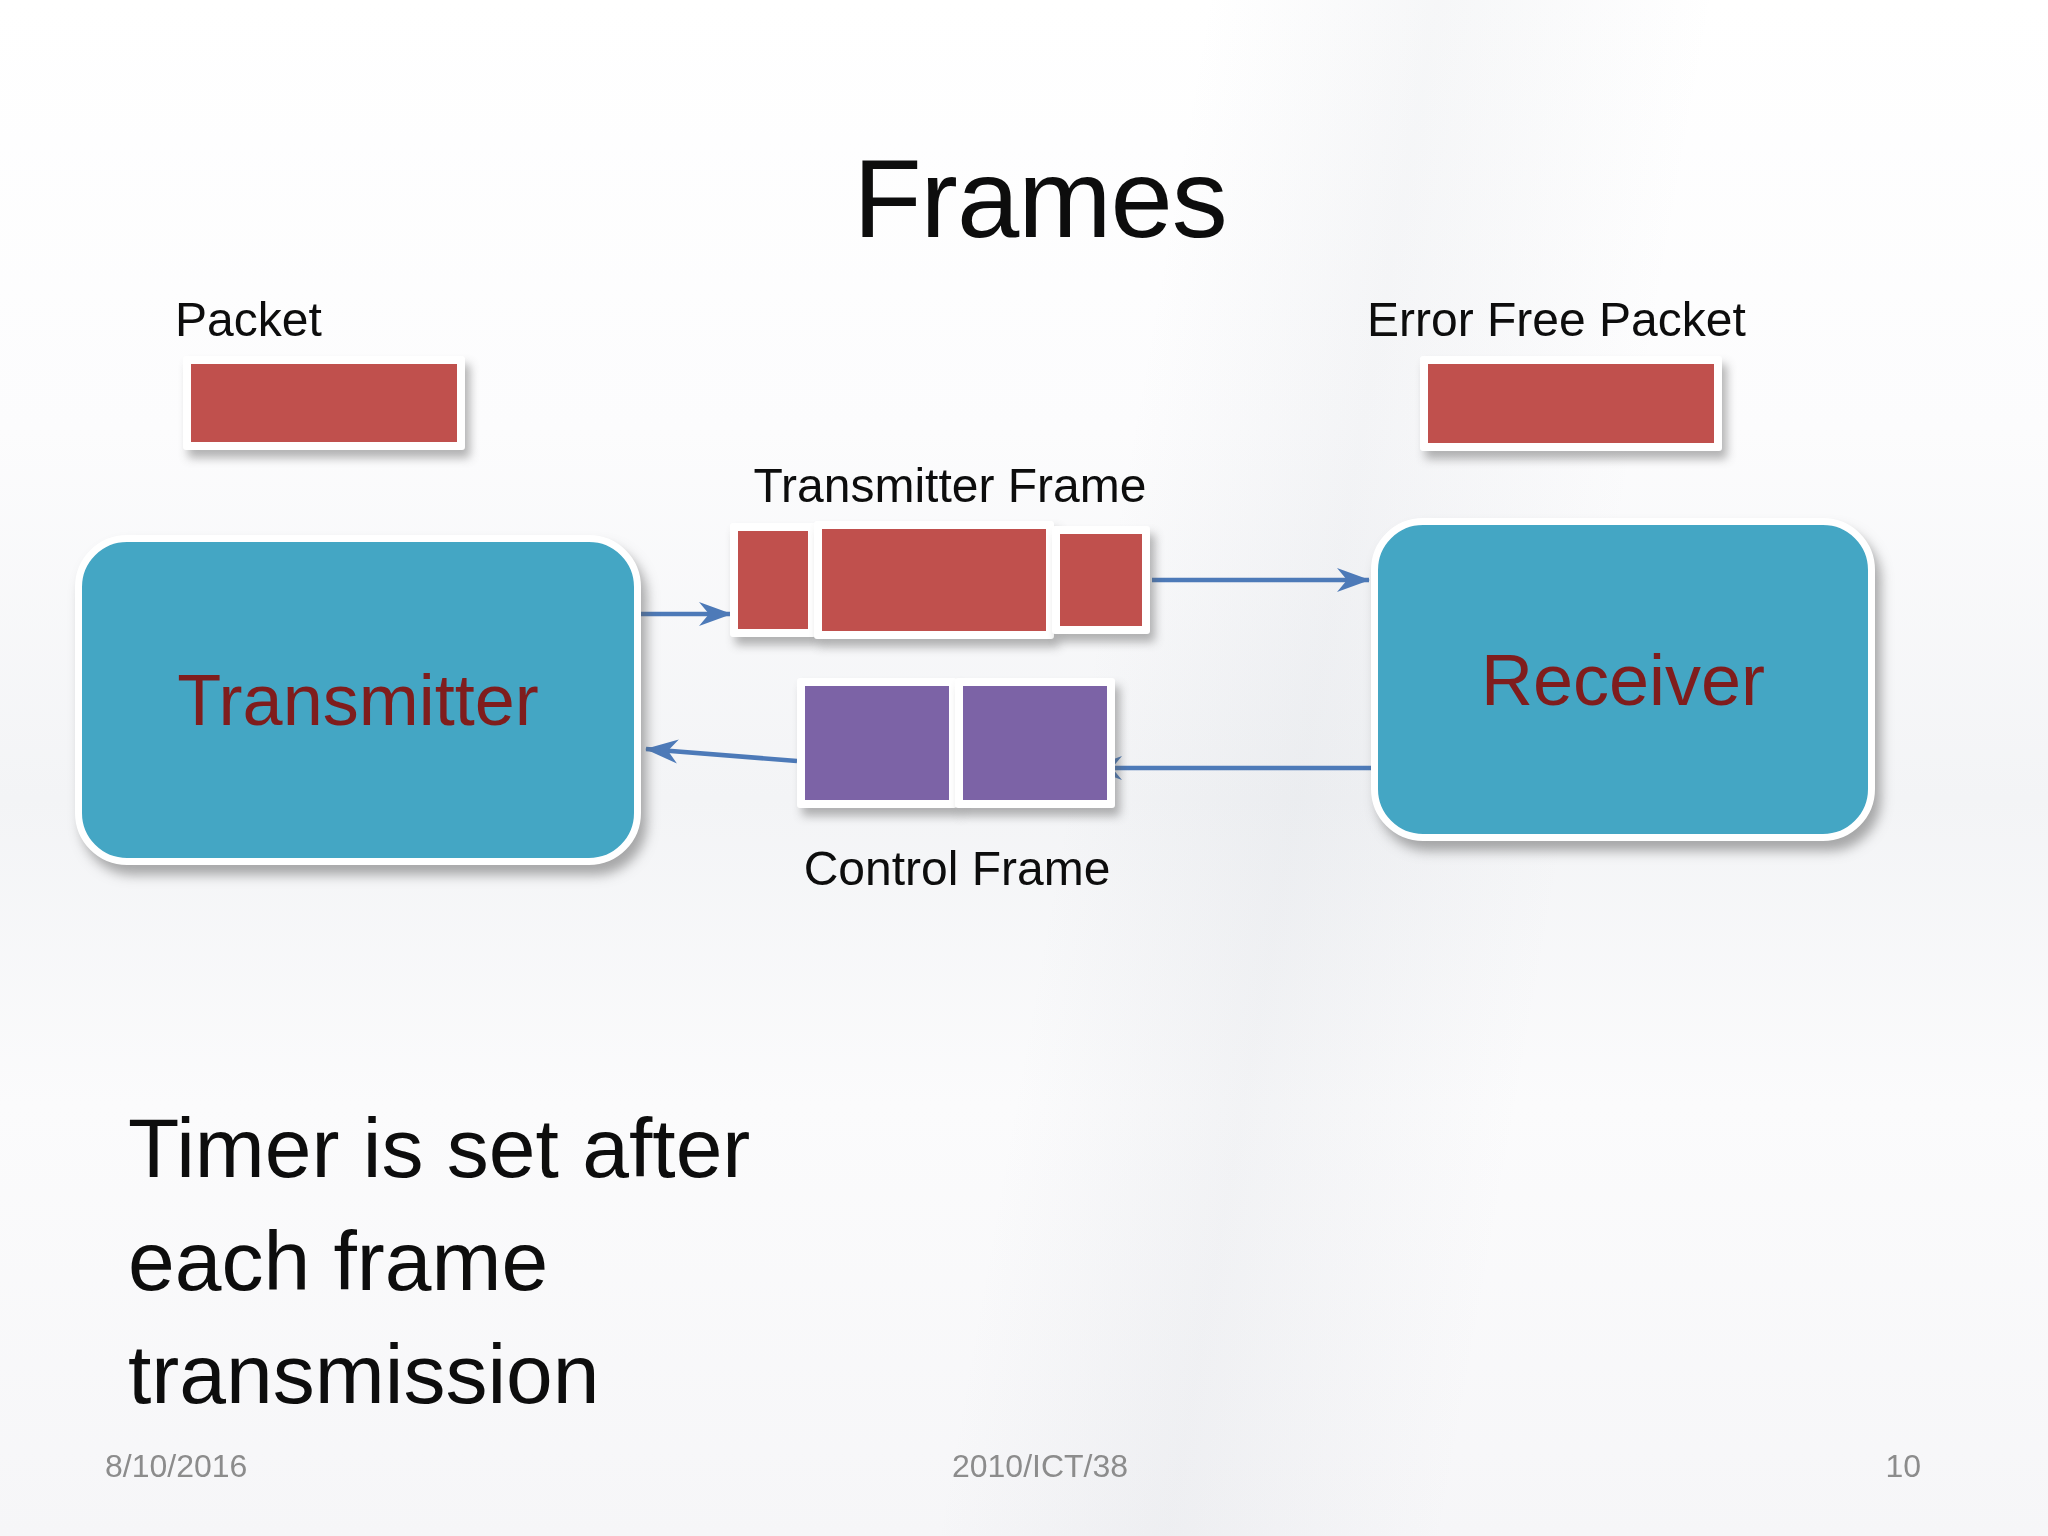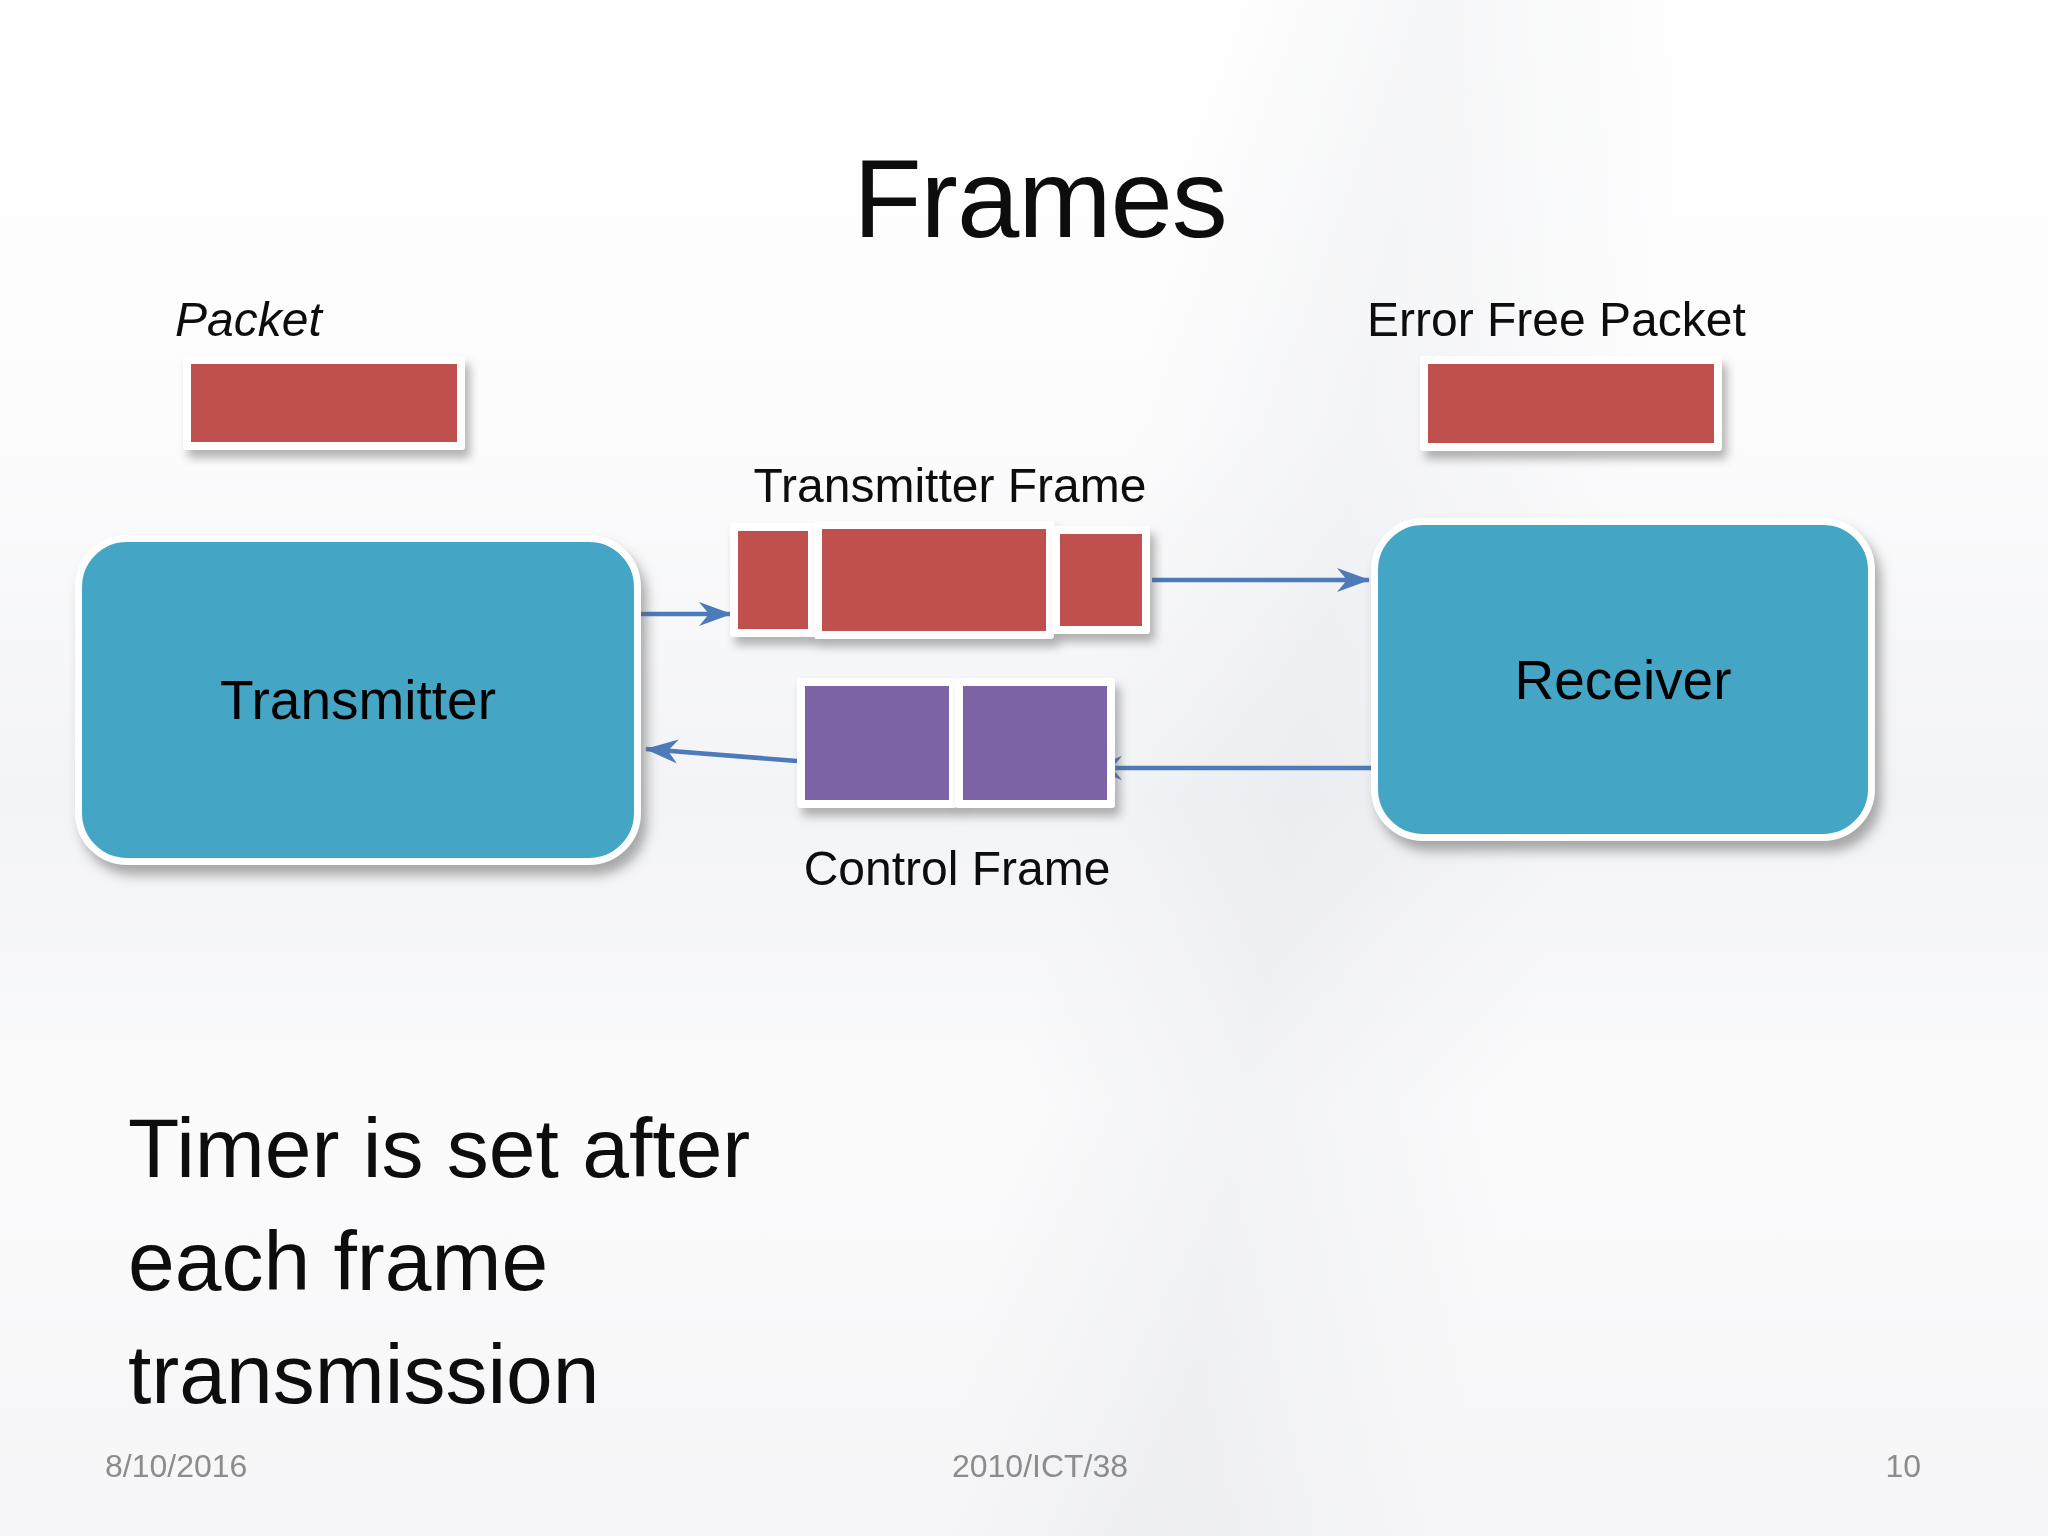--- a/index.html
+++ b/index.html
@@ -15,21 +15,21 @@
       linear-gradient(180deg,#ffffff 0%,#fcfcfd 28%,#f3f4f6 52%,#fbfbfc 72%,#f6f6f8 100%);
   }
   .title{
     position:absolute;left:0;top:118px;width:100%;
     margin:16px;text-align:center;
     font-size:112px;font-weight:400;letter-spacing:-1px;
   }
   .shape-label{
     position:absolute;font-size:48px;line-height:1.1;white-space:nowrap;
   }
-  .packet-label{left:175px;top:294px;font-style:italic;}
+  .packet-label{left:175px;top:294px;}
   .efp-label{left:1367px;top:294px;}
   .info-label{left:700px;top:460px;width:500px;text-align:center;}
   .ctrl-label{left:737px;top:843px;width:440px;text-align:center;}
   .bar{
     position:absolute;
     box-sizing:border-box;
     border:8px solid #ffffff;
     border-radius:3px;
     box-shadow:5px 8px 10px rgba(90,90,90,0.45);
   }
@@ -44,21 +44,21 @@
   .ctrl-seg-right{left:955px;top:678px;width:160px;height:130px;}
   .node{
     position:absolute;
     box-sizing:border-box;
     background:var(--node-teal,#44a6c4);
     border:7px solid #ffffff;
     border-radius:52px;
     box-shadow:6px 10px 12px rgba(90,90,90,0.5);
     display:flex;align-items:center;justify-content:center;
   }
-  .node span{font-size:55px;color:#000000;}
+  .node span{font-size:72px;color:#7f1d1d;}
   .transmitter{left:75px;top:535px;width:566px;height:330px;}
   .receiver{left:1371px;top:518px;width:504px;height:323px;}
   .arrows{position:absolute;left:0;top:0;width:2048px;height:1536px;pointer-events:none;}
   .arrow-line{stroke:var(--arrow-blue,#4d7ab8);stroke-width:4.5;fill:none;}
   .arrowhead-path{fill:var(--arrow-blue,#4d7ab8);}
   .note{
     position:absolute;left:128px;top:1092px;
     font-size:84px;line-height:113px;
   }
   .note span{display:block;}

